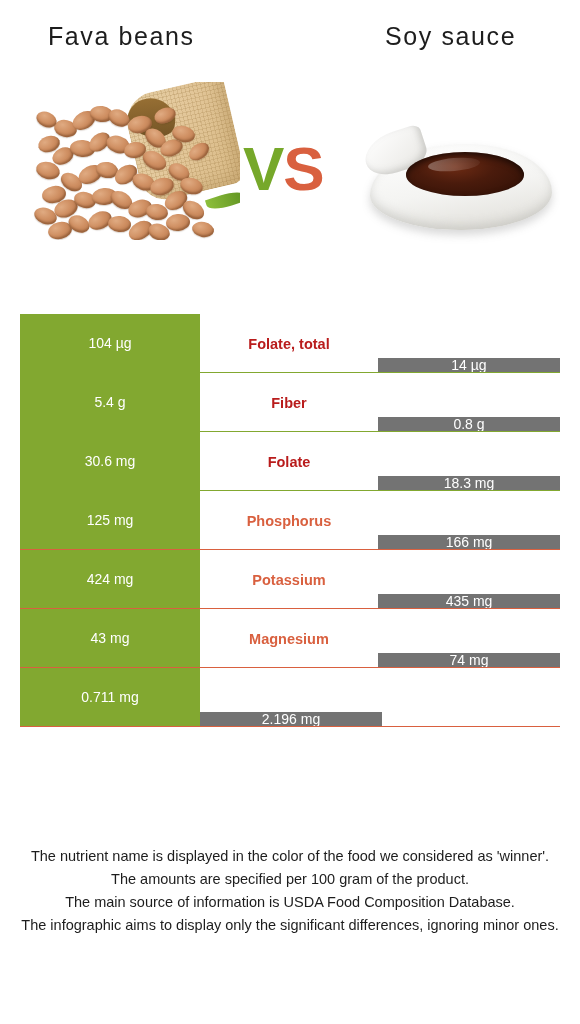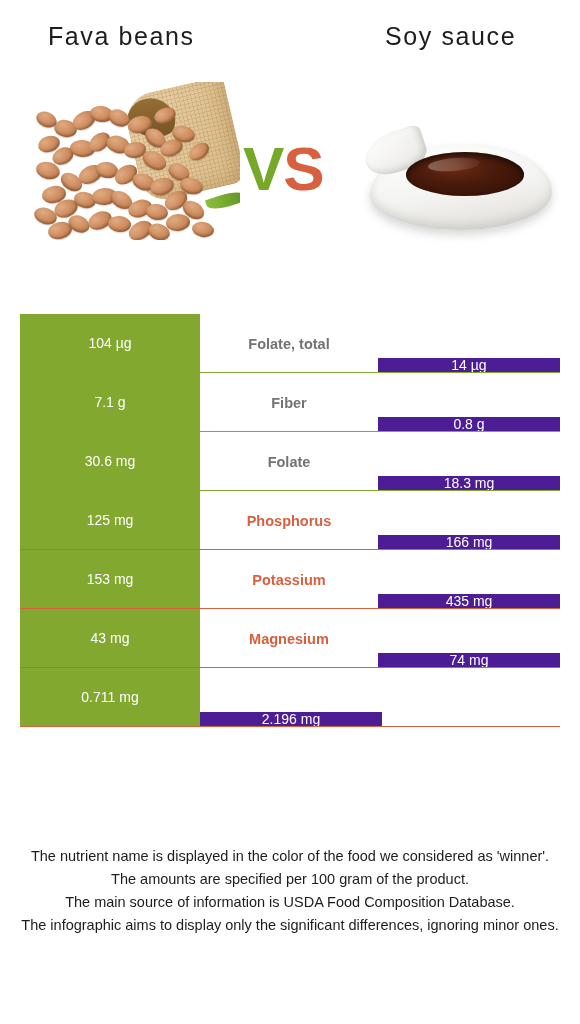--- a/index.html
+++ b/index.html
@@ -151,25 +151,25 @@
     color: #ffffff;
   }
   .cell-mid {
     width: 178px;
     background: #ffffff;
     font-weight: 700;
     font-size: 14.5px;
   }
   .cell-right {
     width: 182px;
-    background: #4c1d95;
+    background: #737373;
     color: #ffffff;
     margin-top: 44px;
   }
-  .cell-mid.win-green  { color: #737373; }
+  .cell-mid.win-green  { color: #b91c1c; }
   .cell-mid.win-orange { color: #d9603f; }
 
   .row .divider {
     position: absolute;
     left: 0; bottom: 0;
     width: 100%;
     height: 1px;
   }
   .row.win-green  .divider { background: #82a830; }
   .row.win-orange .divider { background: #d9603f; }
@@ -266,39 +266,39 @@
 </div>
 
 <div class="table" id="nutrient-table">
     <div class="row win-green">
       <div class="cell cell-left">104 µg</div>
       <div class="cell cell-mid win-green">Folate, total</div>
       <div class="cell cell-right">14 µg</div>
       <div class="divider"></div>
     </div>
     <div class="row win-green">
-      <div class="cell cell-left">7.1 g</div>
+      <div class="cell cell-left">5.4 g</div>
       <div class="cell cell-mid win-green">Fiber</div>
       <div class="cell cell-right">0.8 g</div>
       <div class="divider"></div>
     </div>
     <div class="row win-green">
       <div class="cell cell-left">30.6 mg</div>
       <div class="cell cell-mid win-green">Folate</div>
       <div class="cell cell-right">18.3 mg</div>
       <div class="divider"></div>
     </div>
     <div class="row win-orange">
       <div class="cell cell-left">125 mg</div>
       <div class="cell cell-mid win-orange">Phosphorus</div>
       <div class="cell cell-right">166 mg</div>
       <div class="divider"></div>
     </div>
     <div class="row win-orange">
-      <div class="cell cell-left">153 mg</div>
+      <div class="cell cell-left">424 mg</div>
       <div class="cell cell-mid win-orange">Potassium</div>
       <div class="cell cell-right">435 mg</div>
       <div class="divider"></div>
     </div>
     <div class="row win-orange">
       <div class="cell cell-left">43 mg</div>
       <div class="cell cell-mid win-orange">Magnesium</div>
       <div class="cell cell-right">74 mg</div>
       <div class="divider"></div>
     </div>

